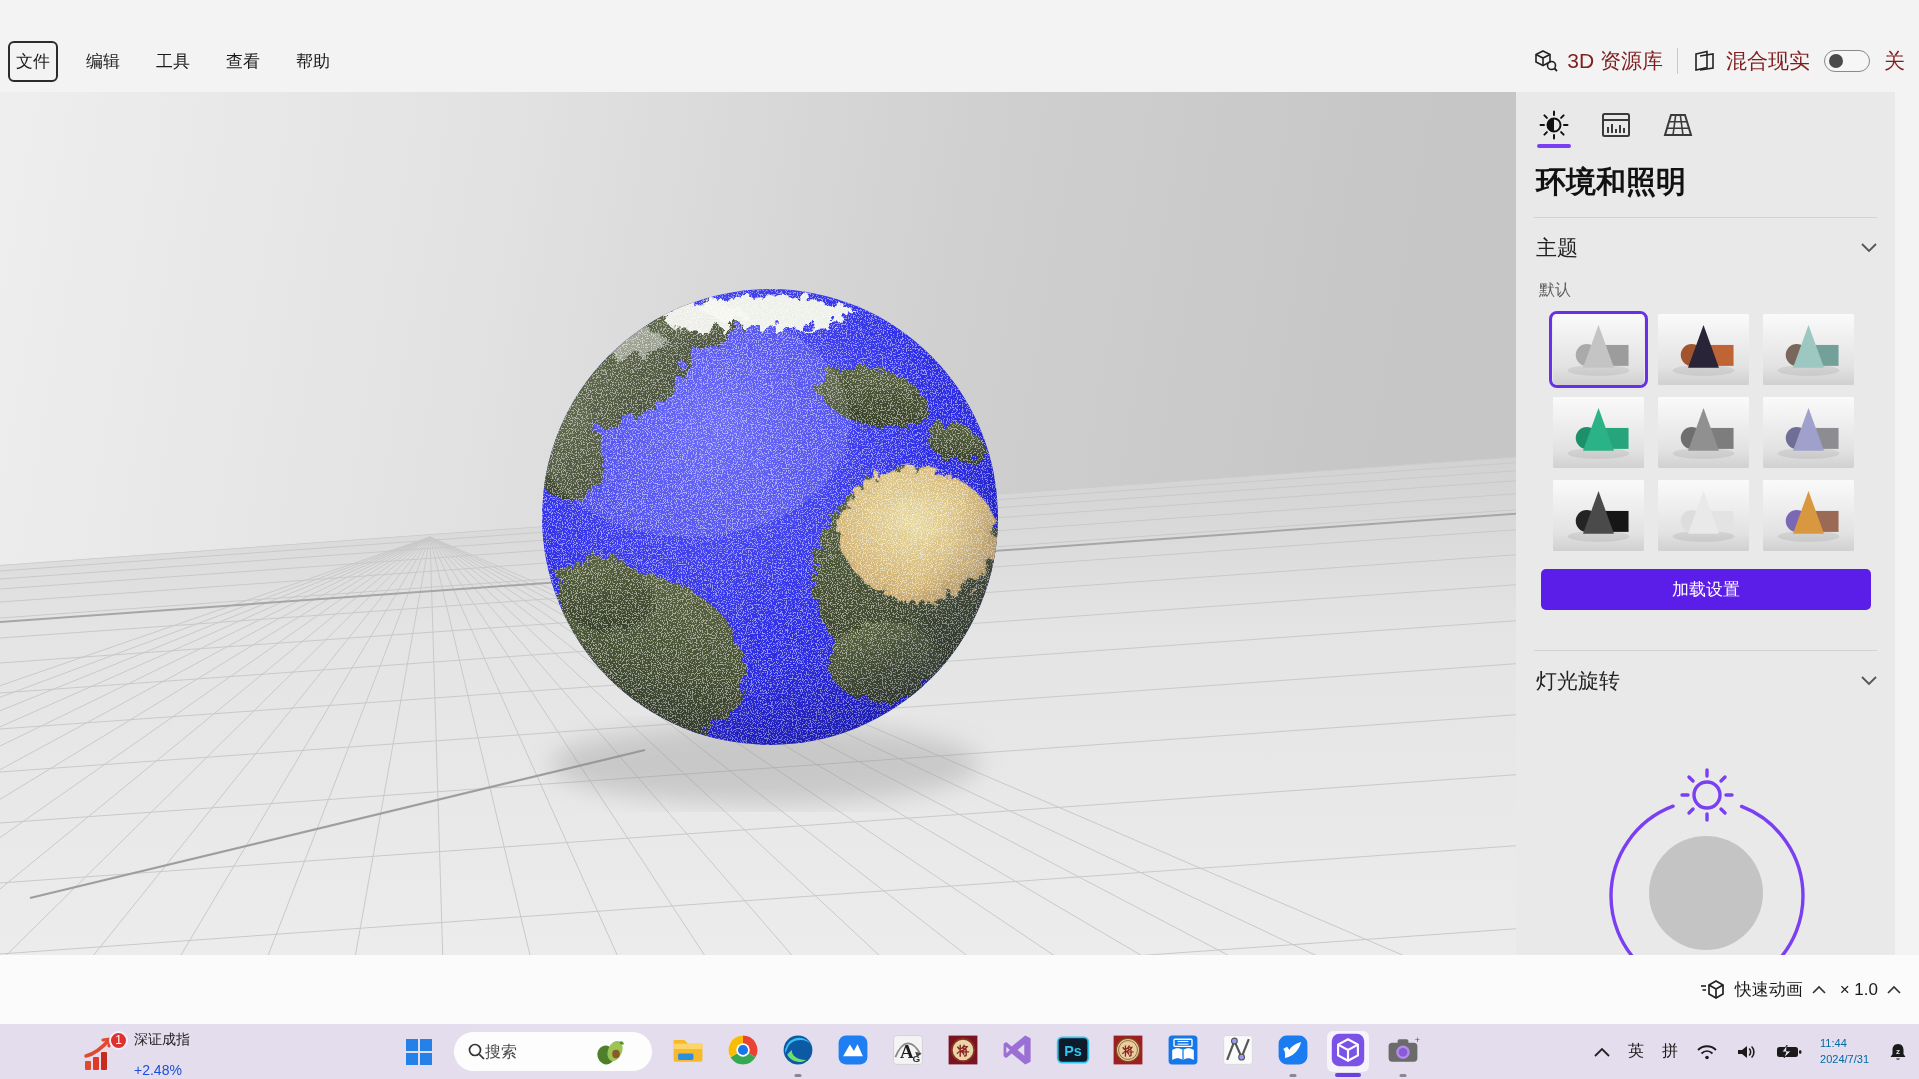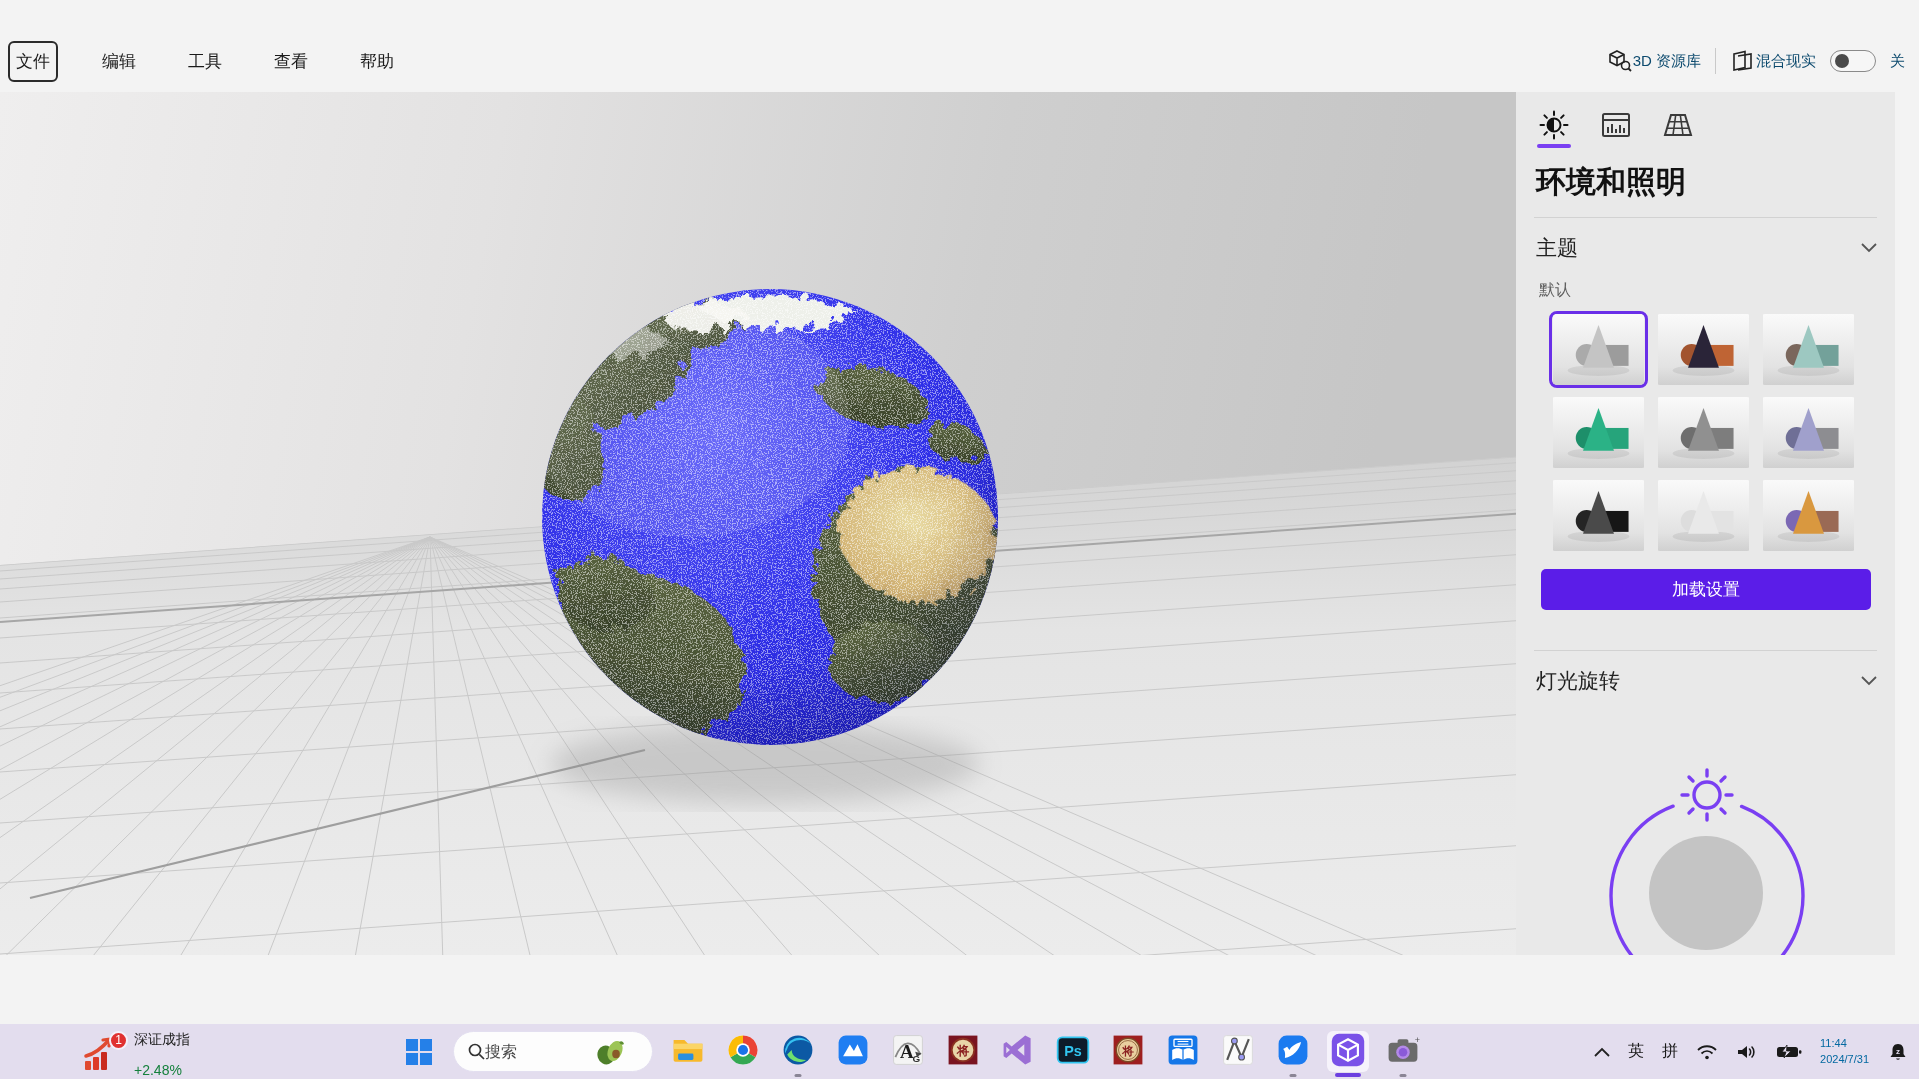--- a/index.html
+++ b/index.html
@@ -8,25 +8,25 @@
   .screen { position:relative; width:1919px; height:1079px; overflow:hidden; background:#f3f3f3; }
 
   
   .titlebar { position:absolute; left:0; top:0; width:1919px; height:30px; background:#f3f3f3; display:flex; align-items:center; }
   .titlebar .title { margin-left:22px; font-size:14px; color:#1a1a1a; }
   .win-controls { position:absolute; right:0; top:0; height:30px; display:flex; }
   .win-btn { width:56px; height:30px; display:flex; align-items:center; justify-content:center; color:#222; }
 
   
   .menubar { position:absolute; left:0; top:30px; width:1919px; height:62px; background:#f3f3f3; display:flex; align-items:center; }
-  .menu-left { display:flex; align-items:center; gap:40px; margin-left:10px; }
+  .menu-left { display:flex; align-items:center; gap:24px; margin-left:10px; }
   .menu-item { font-size:17px; color:#1a1a1a; padding:7px 6px; border-radius:4px; }
   .menu-item.focused { outline:2px solid #2b2b2b; }
   .menu-right { position:absolute; right:14px; top:0; height:62px; display:flex; align-items:center; gap:14px; }
-  .menu-right .mi { display:flex; align-items:center; font-size:15px; color:#0c4a6e; }
+  .menu-right .mi { display:flex; align-items:center; gap:8px; font-size:21px; color:#7f1d1d; }
   .v-div { width:1px; height:26px; background:#c9c9c9; }
   .toggle { width:46px; height:22px; border:1px solid #8a8a8a; border-radius:11px; background:#f6f6f6; position:relative; }
   .toggle .knob { position:absolute; left:4px; top:3px; width:14px; height:14px; border-radius:50%; background:#4a4a4a; }
 
   
   .viewport { position:absolute; left:0; top:92px; width:1540px; height:863px; overflow:hidden;
     background:linear-gradient(100deg,#efeeee 0%,#e3e2e2 30%,#cfcfcf 60%,#c6c6c6 85%); }
   .viewport svg { display:block; }
 
   
@@ -55,21 +55,21 @@
   
   .bottombar { position:absolute; left:0; top:955px; width:1919px; height:69px; background:#fbfbfb; display:flex; align-items:center; justify-content:flex-end; gap:14px; padding-right:18px; }
   .bb-group { display:flex; align-items:center; gap:9px; color:#1a1a1a; font-size:17px; }
 
   
   .taskbar { position:absolute; left:0; top:1024px; width:1919px; height:55px; background:#e3ddee; }
   .stock { position:absolute; left:80px; top:6px; display:flex; align-items:center; gap:10px; }
   .stock-icon { position:relative; width:44px; height:42px; }
   .stock-badge { position:absolute; right:-4px; top:-3px; width:19px; height:19px; border-radius:50%; background:#e03131; border:2px solid #f4f0fa; color:#fff; font-size:12px; display:flex; align-items:center; justify-content:center; }
   .stock-name { font-size:14px; color:#222; line-height:1.35; }
-  .stock-change { font-size:14px; color:#15803d; line-height:1.35;margin-top:12px; }
+  .stock-change { font-size:14px; color:#1d4ed8; line-height:1.35;margin-top:12px; }
   .tb-center { position:absolute; left:398px; top:7px; display:flex; align-items:center; gap:14px; }
   .start-btn { width:41px; height:41px; display:flex; align-items:center; justify-content:center; border-radius:6px; }
   .searchbox { width:200px; height:41px; background:#fdfdfd; border:1px solid #e3dff0; border-radius:21px; display:flex; align-items:center; padding:0 8px 0 14px; gap:0; }
   .searchbox input { border:none; outline:none; background:transparent; font-size:16px; color:#444; width:110px; font-family:inherit; }
   .searchbox input::placeholder { color:#4a4a4a; }
   .tb-icon { position:relative; width:42px; height:41px; display:flex; align-items:center; justify-content:center; border-radius:6px; }
   .tb-icon.active { background:#f6f3fb; }
   .run-dot { position:absolute; left:50%; transform:translateX(-50%); bottom:-5px; width:7px; height:3px; border-radius:2px; background:#8a8595; }
   .active-pill { position:absolute; left:50%; transform:translateX(-50%); bottom:-5px; width:26px; height:4px; border-radius:2px; background:#6c3fe0; }
   .tray { position:absolute; right:10px; top:0; height:55px; display:flex; align-items:center; gap:18px; }
@@ -457,20 +457,40 @@
         <line x1="173" y1="685" x2="177" y2="689"></line>
           <line x1="205" y1="717" x2="209" y2="721"></line>
         <line x1="209" y1="685" x2="205" y2="689"></line>
           <line x1="177" y1="717" x2="173" y2="721"></line>
       </g>
       <circle cx="191" cy="804" r="96" fill="none" stroke="#7a3ff2" stroke-width="3.4" stroke-dasharray="533 70" stroke-dashoffset="116" stroke-linecap="round"></circle>
       <circle cx="190" cy="801" r="57" fill="#c4c4c4"></circle>
     </svg>
   </div>
 
+  <div class="bottombar">
+    <div class="bb-group">
+      <svg width="26" height="24" viewBox="0 0 26 24">
+        <line x1="1" y1="8" x2="6" y2="8" stroke="#222" stroke-width="1.6"></line>
+        <line x1="2.5" y1="12" x2="6" y2="12" stroke="#222" stroke-width="1.6"></line>
+        <path d="M16 3 L23 7 V16 L16 20 L9 16 V7 Z" fill="none" stroke="#222" stroke-width="1.7"></path>
+        <path d="M9 7 L16 11 L23 7 M16 11 V20" fill="none" stroke="#222" stroke-width="1.7"></path>
+      </svg>
+      <span>快速动画</span>
+      <svg width="14" height="9" viewBox="0 0 14 9">
+          <path d="M1 8 L7 2 L13 8" fill="none" stroke="#333" stroke-width="1.7"></path>
+        </svg>
+    </div>
+    <div class="bb-group">
+      <span>× 1.0</span>
+      <svg width="14" height="9" viewBox="0 0 14 9">
+          <path d="M1 8 L7 2 L13 8" fill="none" stroke="#333" stroke-width="1.7"></path>
+        </svg>
+    </div>
+  </div>
 
   <div class="taskbar">
     <div class="stock">
       <div class="stock-icon">
         <svg width="44" height="42" viewBox="0 0 44 42">
           <rect x="5" y="27" width="6" height="9" rx="1" fill="#e04a30"></rect>
           <rect x="13" y="23" width="6" height="13" rx="1" fill="#dd3a28"></rect>
           <rect x="21" y="18" width="6" height="18" rx="1" fill="#c92a1e"></rect>
           <path d="M6 22 C 14 20 22 14 29 6" fill="none" stroke="#e04a30" stroke-width="3.5" stroke-linecap="round"></path>
           <path d="M23 6 L30 5 L29 12" fill="none" stroke="#e04a30" stroke-width="3.2" stroke-linecap="round" stroke-linejoin="round"></path>

